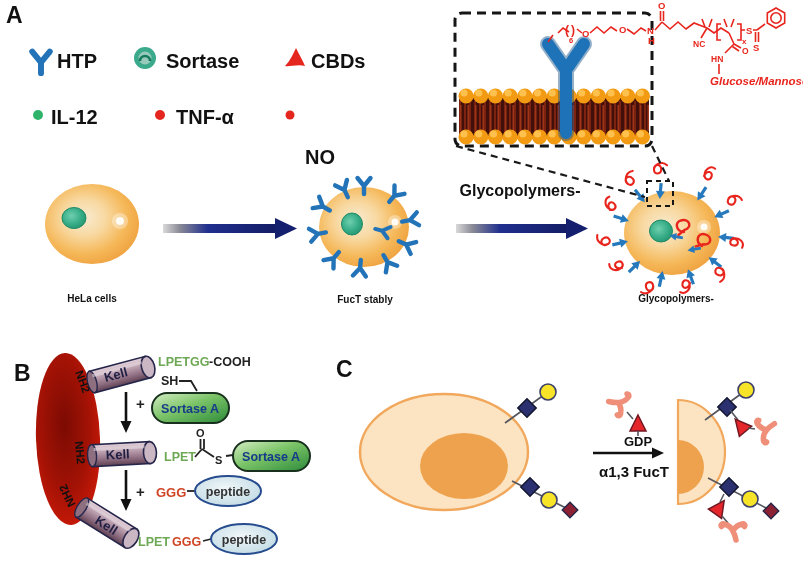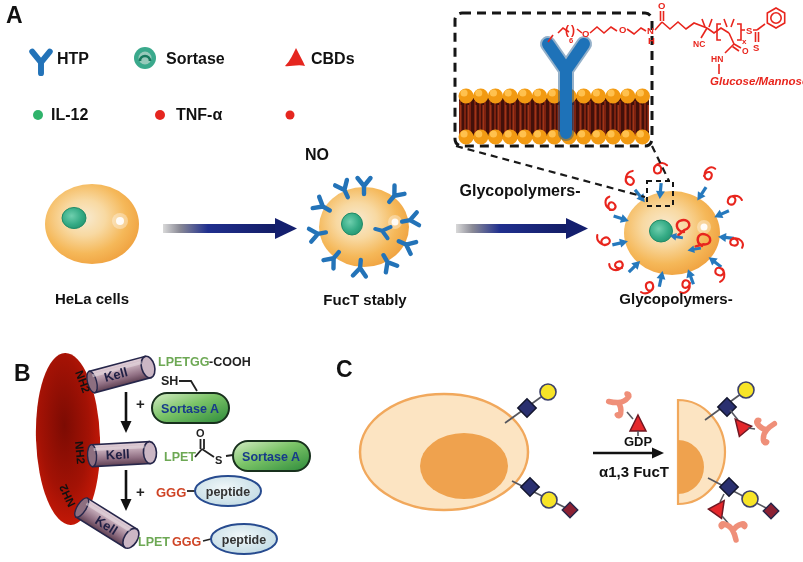--- a/index.html
+++ b/index.html
@@ -1,21 +1,21 @@
 <!DOCTYPE html>
 <html><head>
 <meta charset="utf-8">
 <style>
   html,body{margin:0;padding:0;background:#fff;}
   .canvas{position:relative;width:803px;height:562px;background:#ffffff;overflow:hidden;
           font-family:"Liberation Sans",sans-serif;}
   .abs{position:absolute;}
   .panel-letter{font-weight:bold;font-size:23px;color:#111;}
-  .legend-label{font-weight:bold;font-size:16px;color:#111;white-space:nowrap;}
-  .cap{font-weight:bold;font-size:15px;line-height:16px;color:#111;text-align:center;white-space:nowrap;}
+  .legend-label{font-weight:bold;font-size:20px;color:#111;white-space:nowrap;}
+  .cap{font-weight:bold;font-size:10px;line-height:16px;color:#111;text-align:center;white-space:nowrap;}
   .arrow-label{font-weight:bold;font-size:16px;line-height:17px;color:#111;text-align:center;white-space:nowrap;}
   svg{position:absolute;left:0;top:0;}
   svg text{font-family:"Liberation Sans",sans-serif;}
 </style>
 </head>
 <body>
 
 <div class="canvas">
 
 <svg width="803" height="562" viewBox="0 0 803 562">

